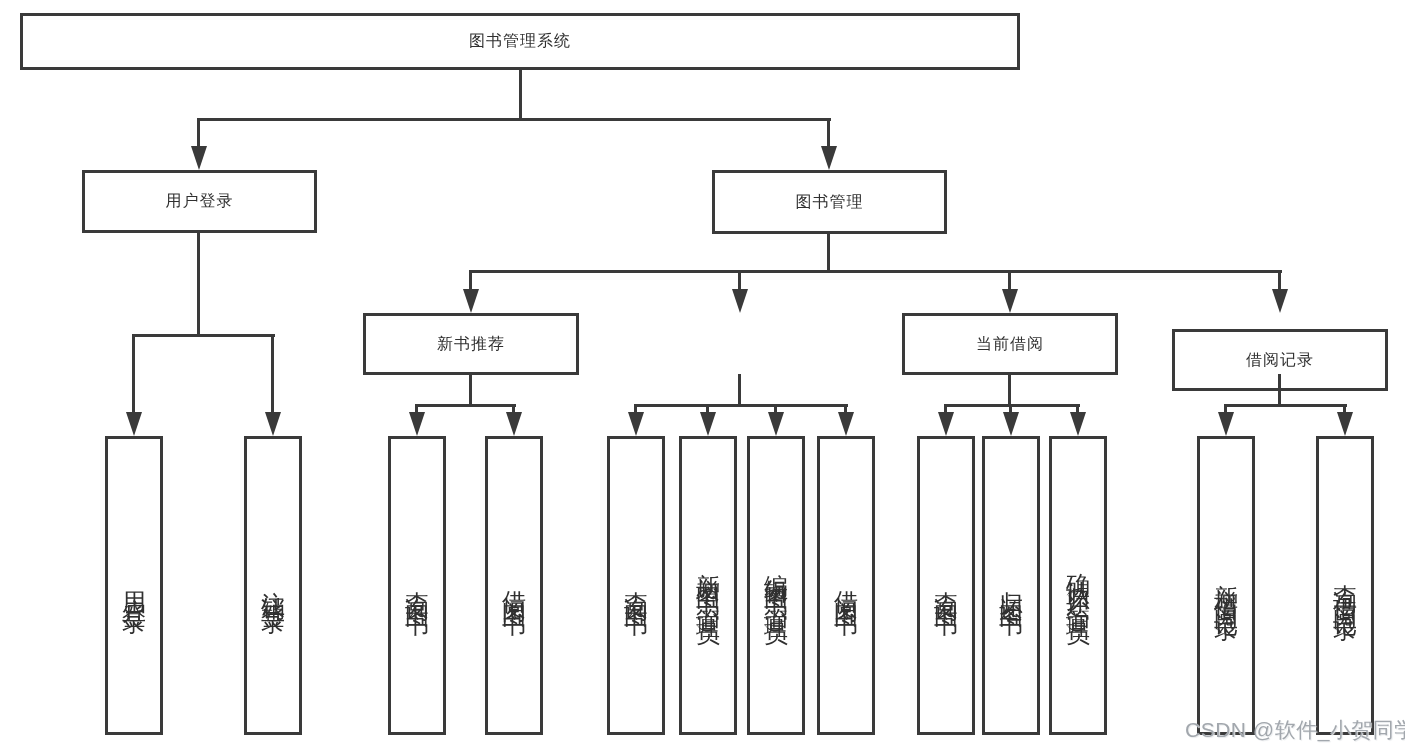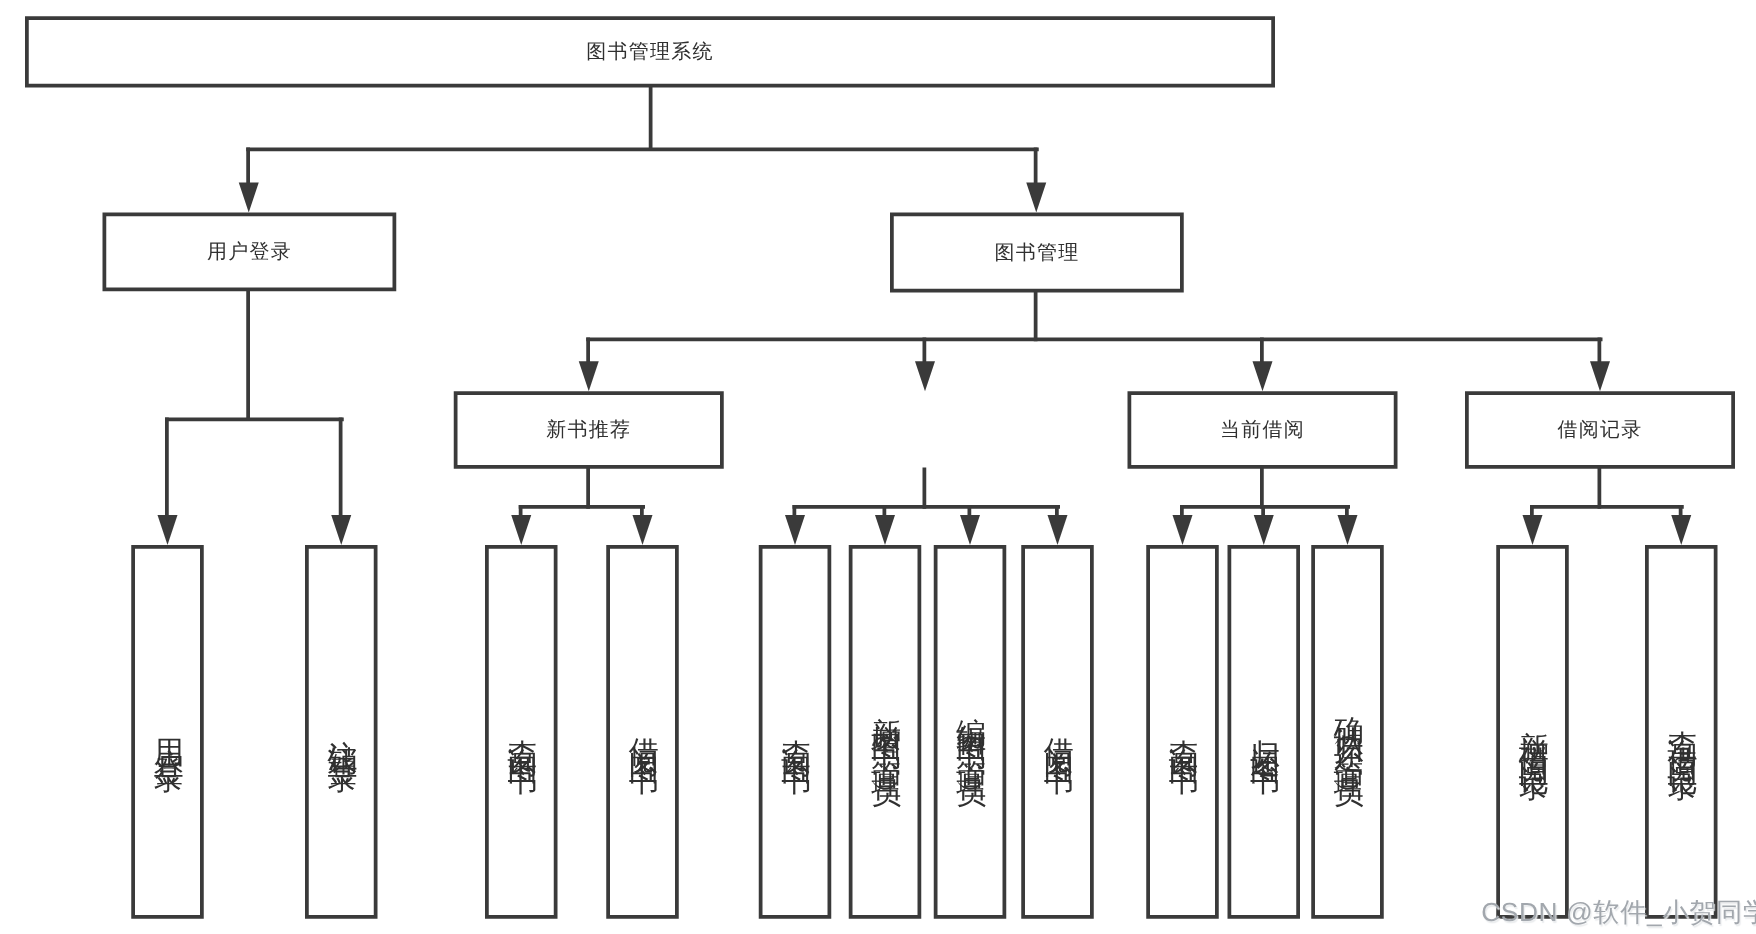--- a/index.html
+++ b/index.html
@@ -69,21 +69,21 @@
   <div class="ah" style="left:463px;top:289px"></div>
   <div class="vl" style="left:738px;top:270px;height:21px"></div>
   <div class="ah" style="left:732px;top:289px"></div>
   <div class="vl" style="left:1008px;top:270px;height:21px"></div>
   <div class="ah" style="left:1002px;top:289px"></div>
   <div class="vl" style="left:1278px;top:270px;height:21px"></div>
   <div class="ah" style="left:1272px;top:289px"></div>
 
   <div class="box h" style="left:363px;top:313px;width:216px;height:62px">新书推荐</div>
   <div class="box h" style="left:902px;top:313px;width:216px;height:62px">当前借阅</div>
-  <div class="box h" style="left:1172px;top:313px;width:216px;height:62px">借阅记录</div>
+  <div class="box h" style="left:1172px;top:329px;width:216px;height:62px">借阅记录</div>
 
   <div class="vl" style="left:197px;top:232px;height:104px"></div>
   <div class="hl" style="left:132px;top:334px;width:143px"></div>
   <div class="vl" style="left:132px;top:334px;height:80px"></div>
   <div class="ah" style="left:126px;top:412px"></div>
   <div class="vl" style="left:271px;top:334px;height:80px"></div>
   <div class="ah" style="left:265px;top:412px"></div>
 
   <div class="vl" style="left:469px;top:374px;height:33px"></div>
   <div class="vl" style="left:738px;top:374px;height:33px"></div>

